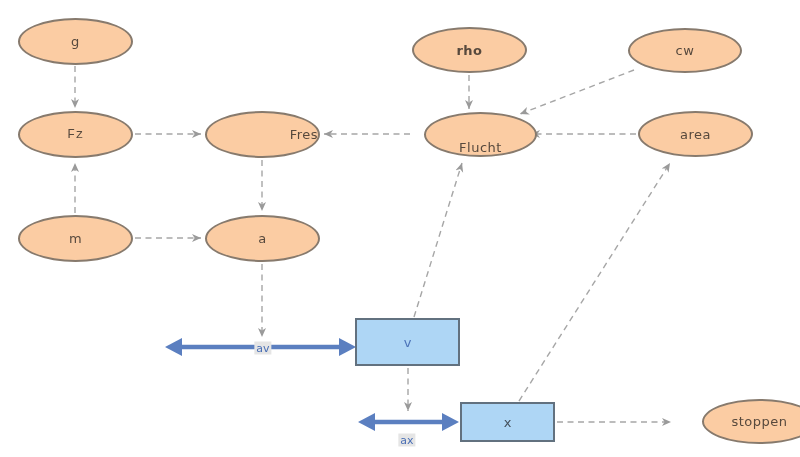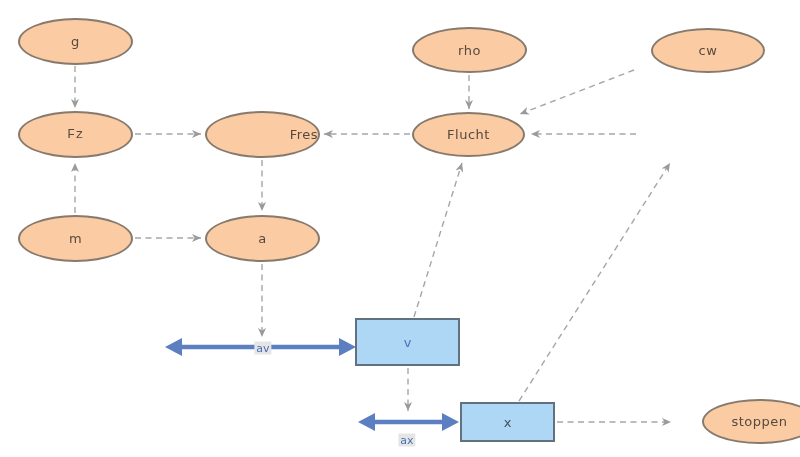--- a/index.html
+++ b/index.html
@@ -66,40 +66,43 @@
       <line x1="369" y1="422" x2="448" y2="422" stroke="#5b7fc0" stroke-width="4.5"></line>
       <polygon points="358,422 375,413 375,431" fill="#5b7fc0"></polygon>
       <polygon points="459,422 442,413 442,431" fill="#5b7fc0"></polygon>
     </g>
   </svg>
 
   <div class="node-ellipse" style="left:18px;  top:18px;  width:115px; height:47px;">
     <span>g</span>
   </div>
 
-  <div class="node-ellipse" style="left:412px; top:27px;  width:115px; height:46px;">
+  <div class="node-ellipse" style="left:412px; top:27px;  width:115px; height:46px;font-weight:bold;">
     <span>rho</span>
   </div>
 
-  <div class="node-ellipse" style="left:651px; top:28px;  width:114px; height:45px;justify-content:center;">
+  <div class="node-ellipse" style="left:628px; top:28px;  width:114px; height:45px;justify-content:center;">
     <span>cw</span>
   </div>
 
   <div class="node-ellipse" style="left:18px;  top:111px; width:115px; height:47px;font-family:Liberation Mono, monospace;">
     <span>Fz</span>
   </div>
 
   <div class="node-ellipse" style="left:205px; top:111px; width:115px; height:47px;justify-content:flex-end;">
     <span>Fres</span>
   </div>
 
-  <div class="node-ellipse" style="left:412px; top:112px; width:113px; height:45px;">
+  <div class="node-ellipse" style="left:424px; top:112px; width:113px; height:45px;align-items:flex-end;">
     <span>Flucht</span>
   </div>
 
+  <div class="node-ellipse" style="left:638px; top:111px; width:115px; height:46px;">
+    <span>area</span>
+  </div>
 
   <div class="node-ellipse" style="left:18px;  top:215px; width:115px; height:47px;">
     <span>m</span>
   </div>
 
   <div class="node-ellipse" style="left:205px; top:215px; width:115px; height:47px;">
     <span>a</span>
   </div>
 
   <div class="node-ellipse" style="left:702px; top:399px; width:115px; height:45px;">

